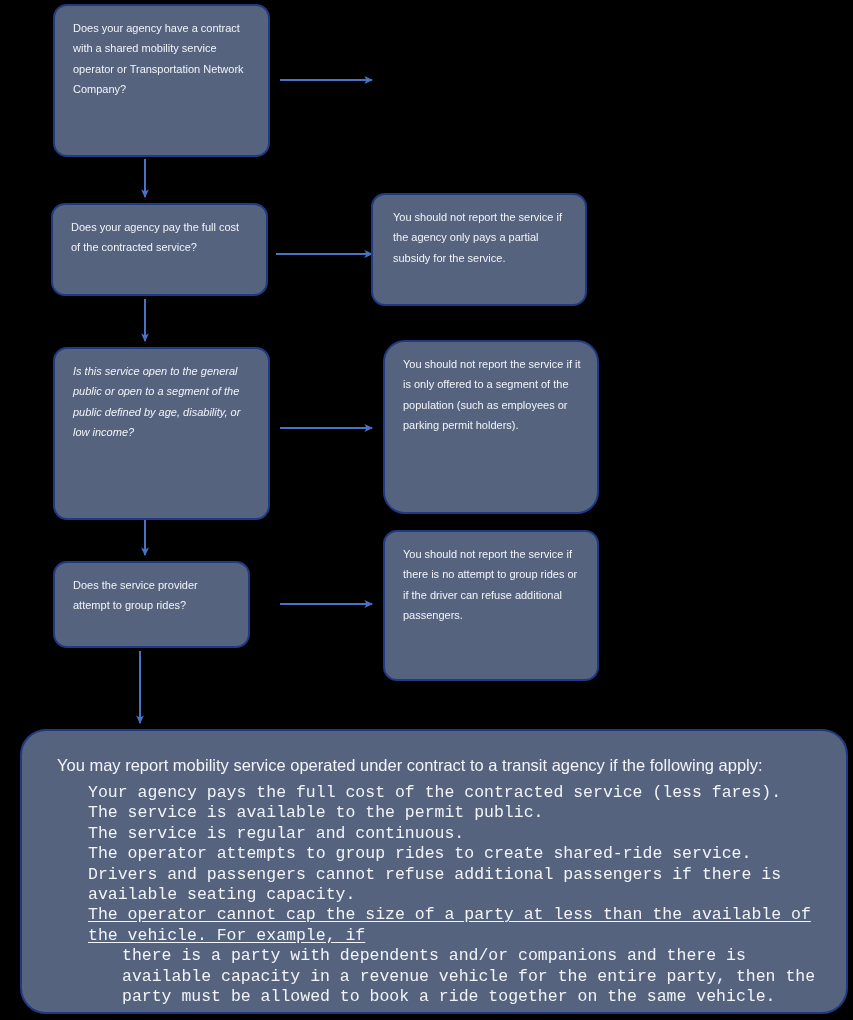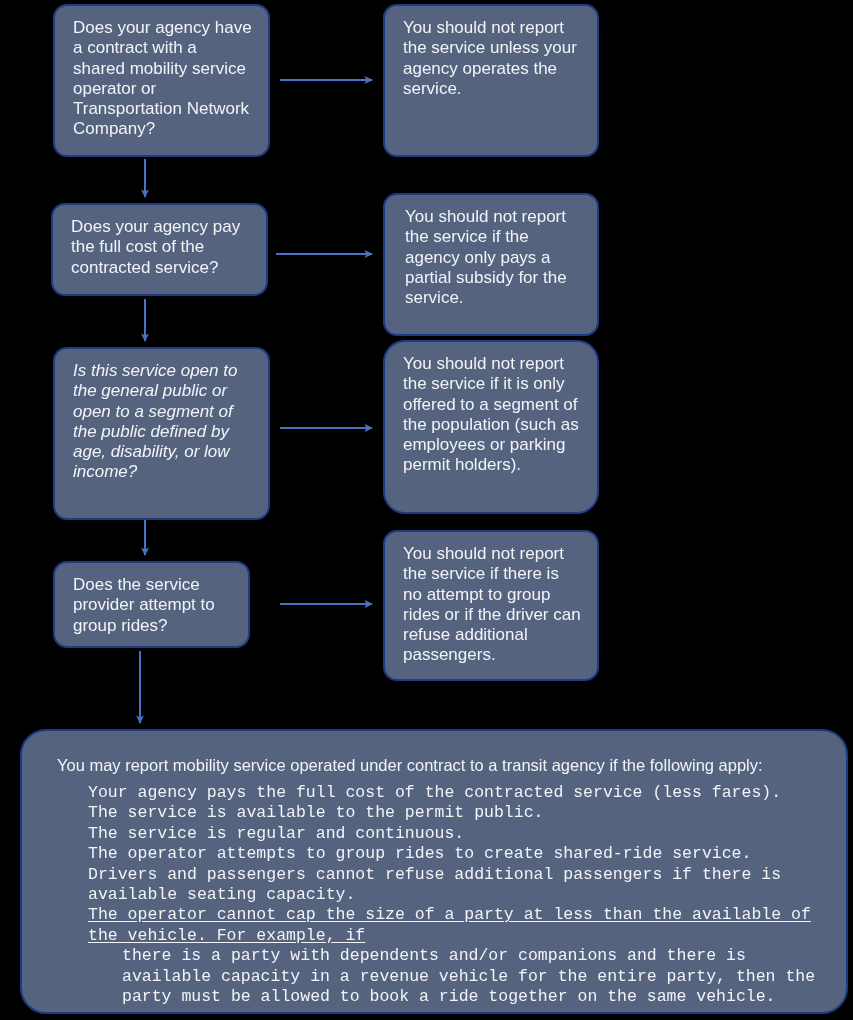--- a/index.html
+++ b/index.html
@@ -20,40 +20,40 @@
   }
 
   
   .node {
     position: absolute;
     box-sizing: border-box;
     background: #55637f;
     border: 2px solid #1f3a82;
     border-radius: 14px;
     color: #f2f4f8;
-    font-size: 17px;
+    font-size: 11px;
     line-height: 20.3px;
     padding: 12px 16px 10px 18px;
     text-rendering: optimizeLegibility;
     -webkit-font-smoothing: antialiased;
   }
   .node .node-text {
     display: block;
     white-space: pre-line;
   }
 
   
   .q1 { left: 53px;  top: 4px;   width: 217px; height: 153px; }
   .q2 { left: 51px;  top: 203px; width: 217px; height: 93px;  }
   .q3 { left: 53px;  top: 347px; width: 217px; height: 173px; font-style: italic; }
   .q4 { left: 53px;  top: 561px; width: 197px; height: 87px;  }
 
   
   .a1 { left: 383px; top: 4px;   width: 216px; height: 153px; }
-  .a2 { left: 383px; top: 193px; width: 216px; height: 143px; padding-left: 20px; }
+  .a2 { left: 371px; top: 193px; width: 216px; height: 113px; padding-left: 20px; }
   .a3 { left: 383px; top: 340px; width: 216px; height: 174px; border-radius: 22px; }
   .a4 { left: 383px; top: 530px; width: 216px; height: 151px; }
 
   
   .summary {
     position: absolute;
     left: 20px;
     top: 729px;
     width: 828px;
     height: 285px;
@@ -138,23 +138,20 @@
   </div>
 
   <div class="node q3">
     <span class="node-text">Is this service open to the general public or open to a segment of the public defined by age, disability, or low income?</span>
   </div>
 
   <div class="node q4">
     <span class="node-text">Does the service provider attempt to group rides?</span>
   </div>
 
-  <div class="node a1">
-    <span class="node-text">You should not report the service unless your agency operates the service.</span>
-  </div>
 
   <div class="node a2">
     <span class="node-text">You should not report the service if the agency only pays a partial subsidy for the service.</span>
   </div>
 
   <div class="node a3">
     <span class="node-text">You should not report the service if it is only offered to a segment of the population (such as employees or parking permit holders).</span>
   </div>
 
   <div class="node a4">

